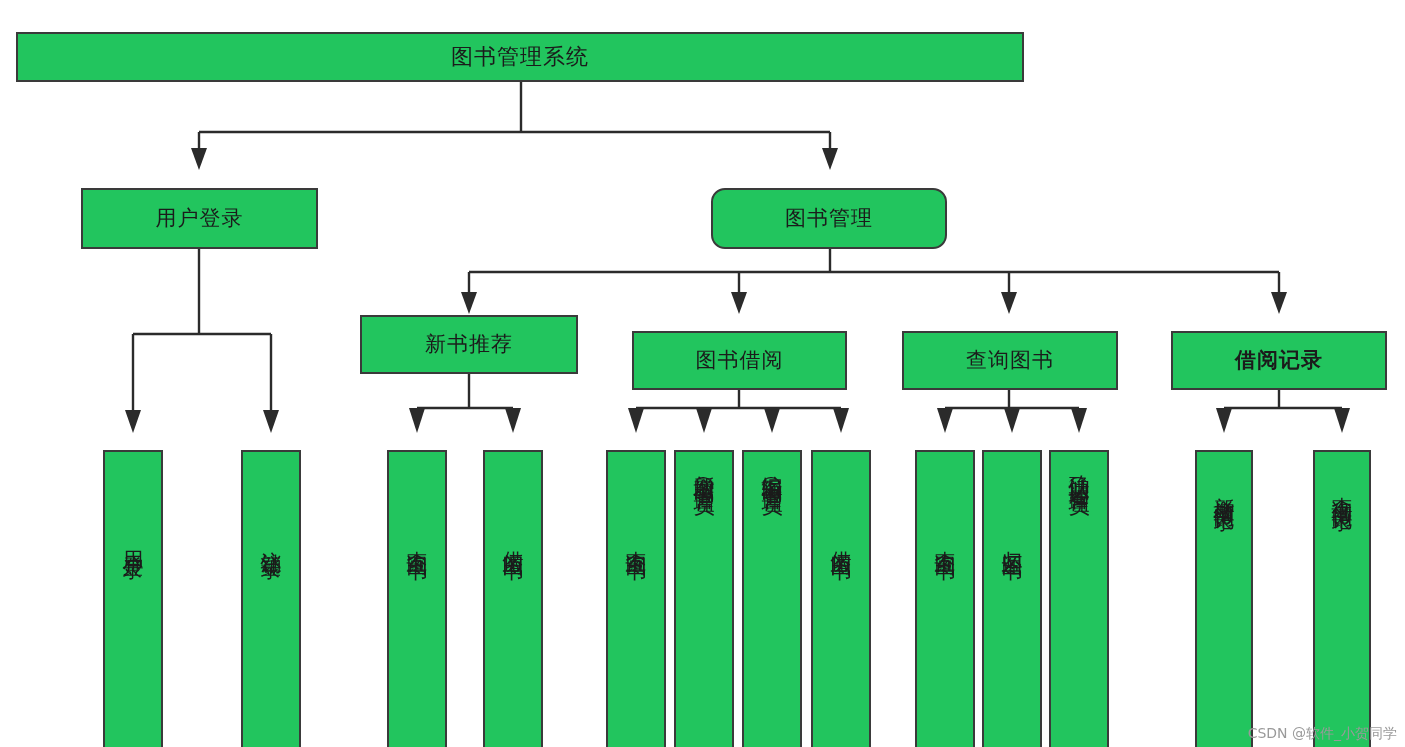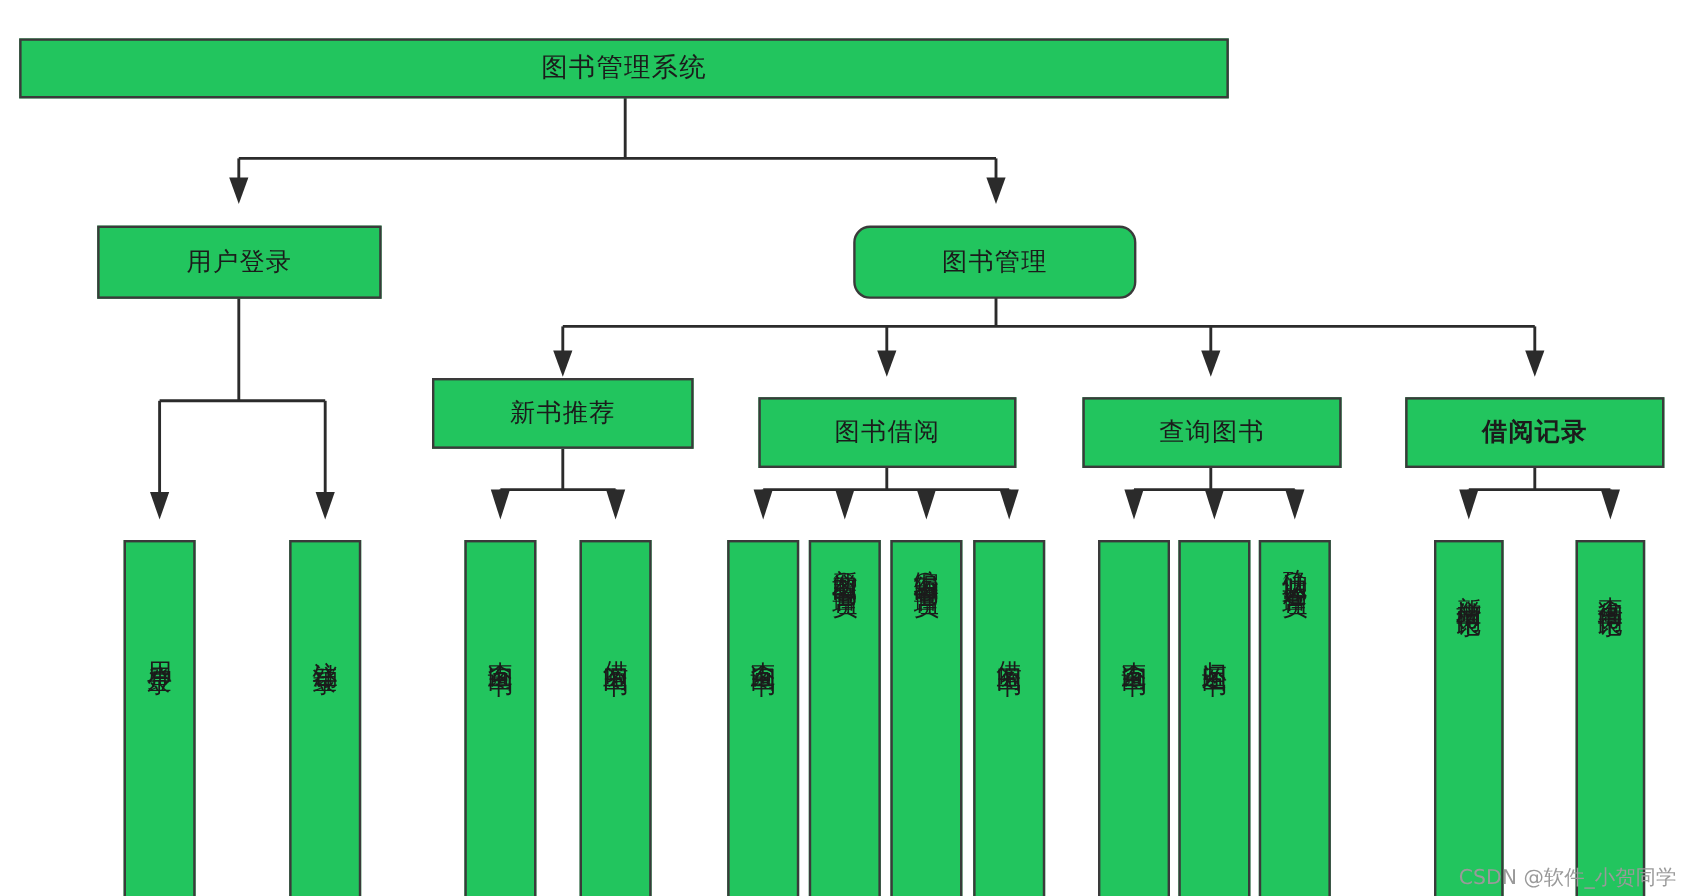--- a/index.html
+++ b/index.html
@@ -73,21 +73,21 @@
   }
   #wires polygon.arrow {
     fill: #2b2b2b;
     stroke: none;
   }
   
   .watermark {
     position: absolute;
     right: 8px;
     bottom: 4px;
-    font-size: 17px;
+    font-size: 14px;
     color: #9a9a9a;
     white-space: nowrap;
     user-select: none;
   }
 </style>
 </head>
 <body>
 
 <div id="canvas">
 

